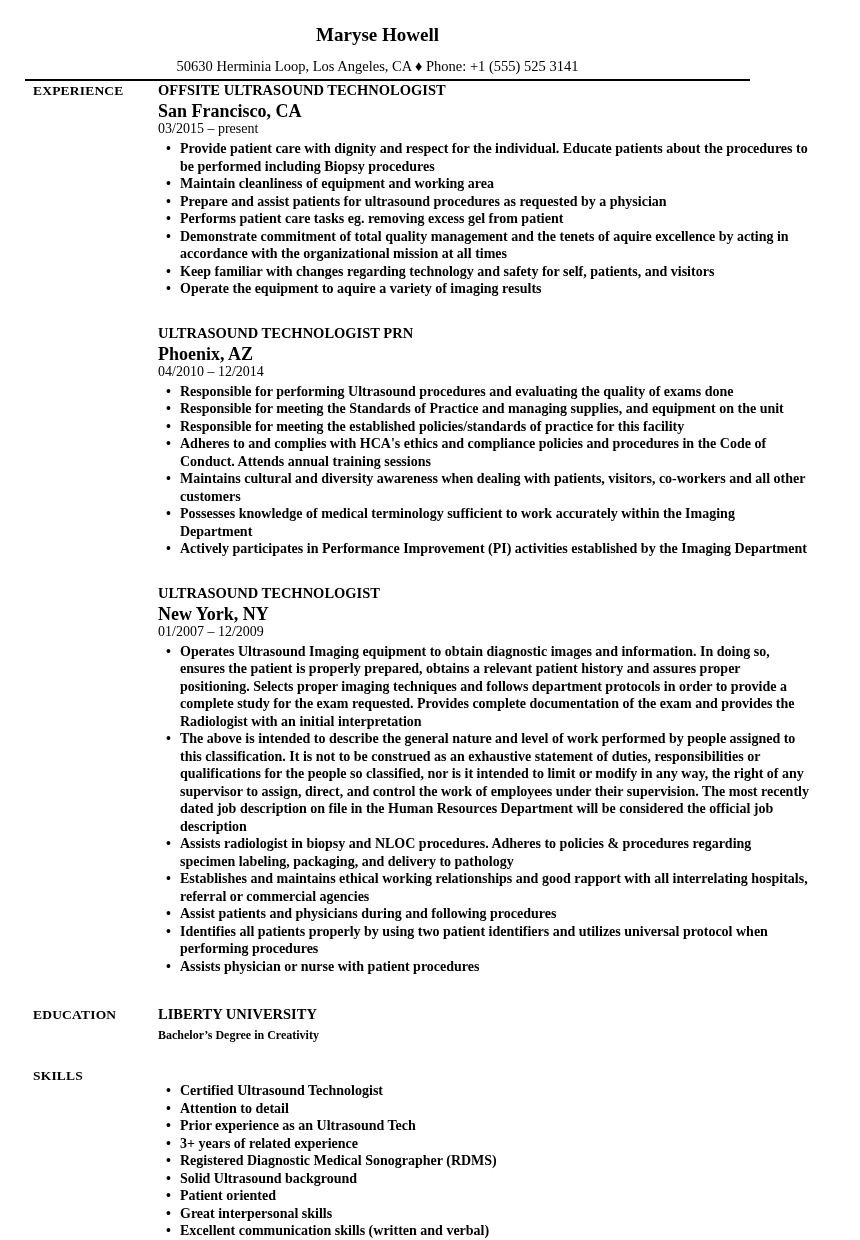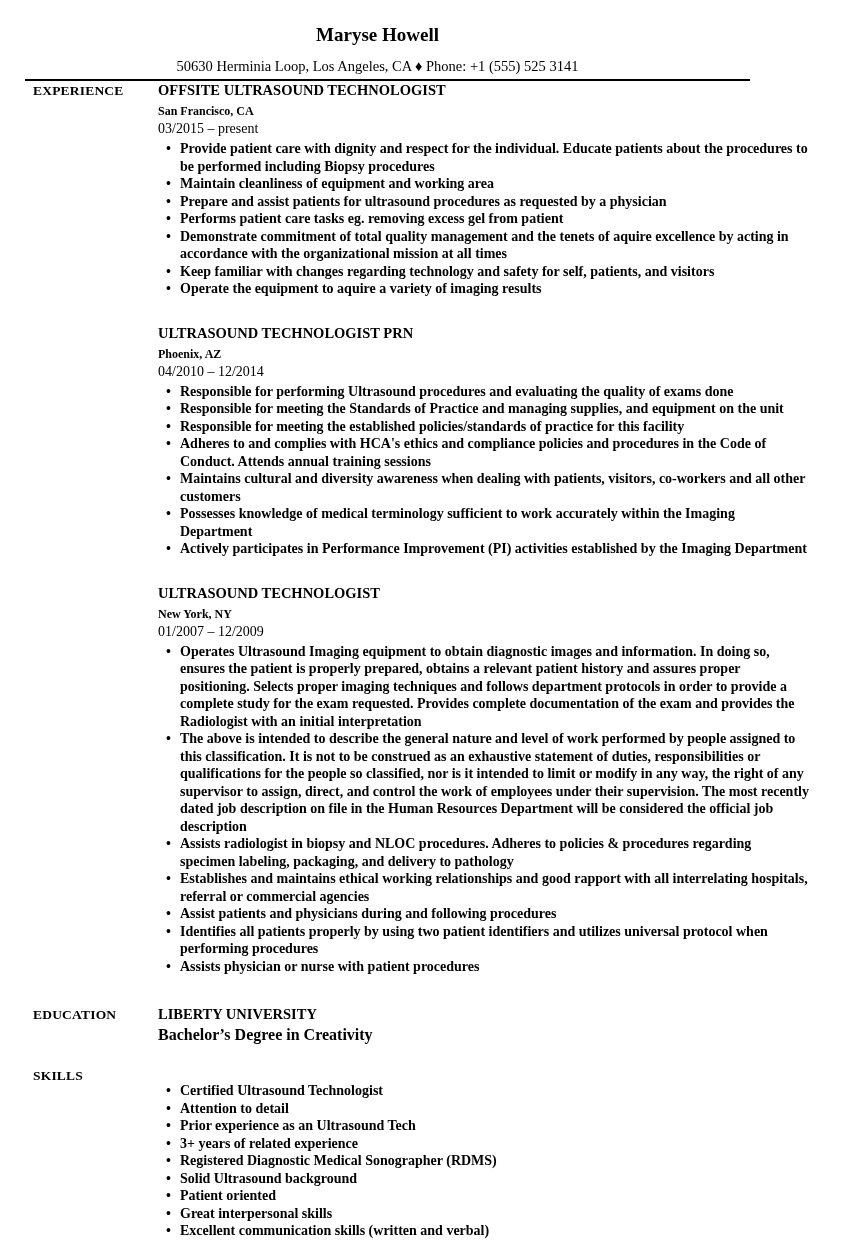--- a/index.html
+++ b/index.html
@@ -53,21 +53,21 @@
     width: 652px;
     flex-shrink: 0;
   }
   .job + .job { margin-top: 26px; }
   .job-title {
     font-size: 14.5px;
     font-weight: bold;
     line-height: 18px;
   }
   .job-location {
-    font-size: 12px;
+    font-size: 18px;
     font-weight: bold;
     line-height: 18px;
     margin-top: 3px;
   }
   .job-dates {
     font-size: 14px;
     line-height: 18px;
   }
   ul.bullets {
     list-style: none;
@@ -85,21 +85,21 @@
     position: absolute;
     left: 8px;
     top: 0;
   }
   .school {
     font-size: 14.5px;
     font-weight: bold;
     line-height: 18px;
   }
   .degree {
-    font-size: 16px;
+    font-size: 12px;
     font-weight: bold;
     line-height: 18px;
     margin-top: 3px;
   }
   .section-skills ul.bullets { margin-top: 16px; }
 </style>
 </head>
 <body>
 
 <div class="page">

